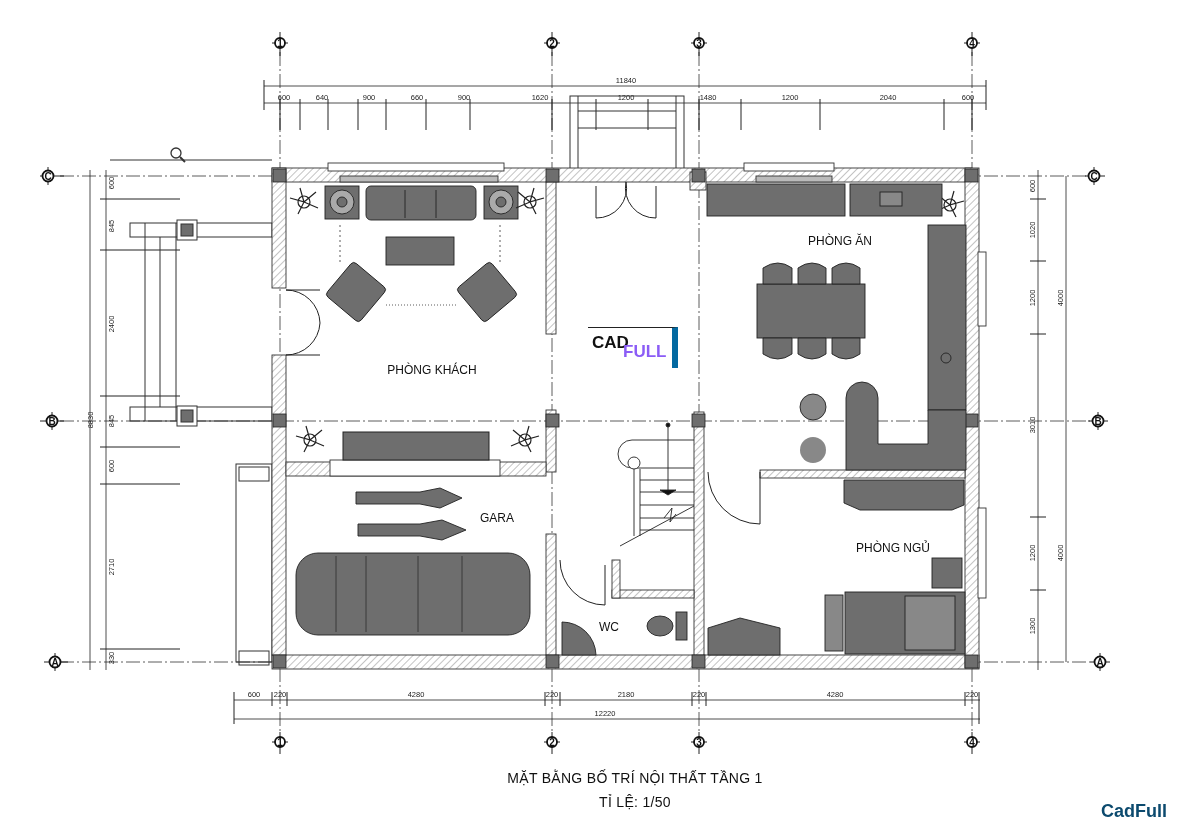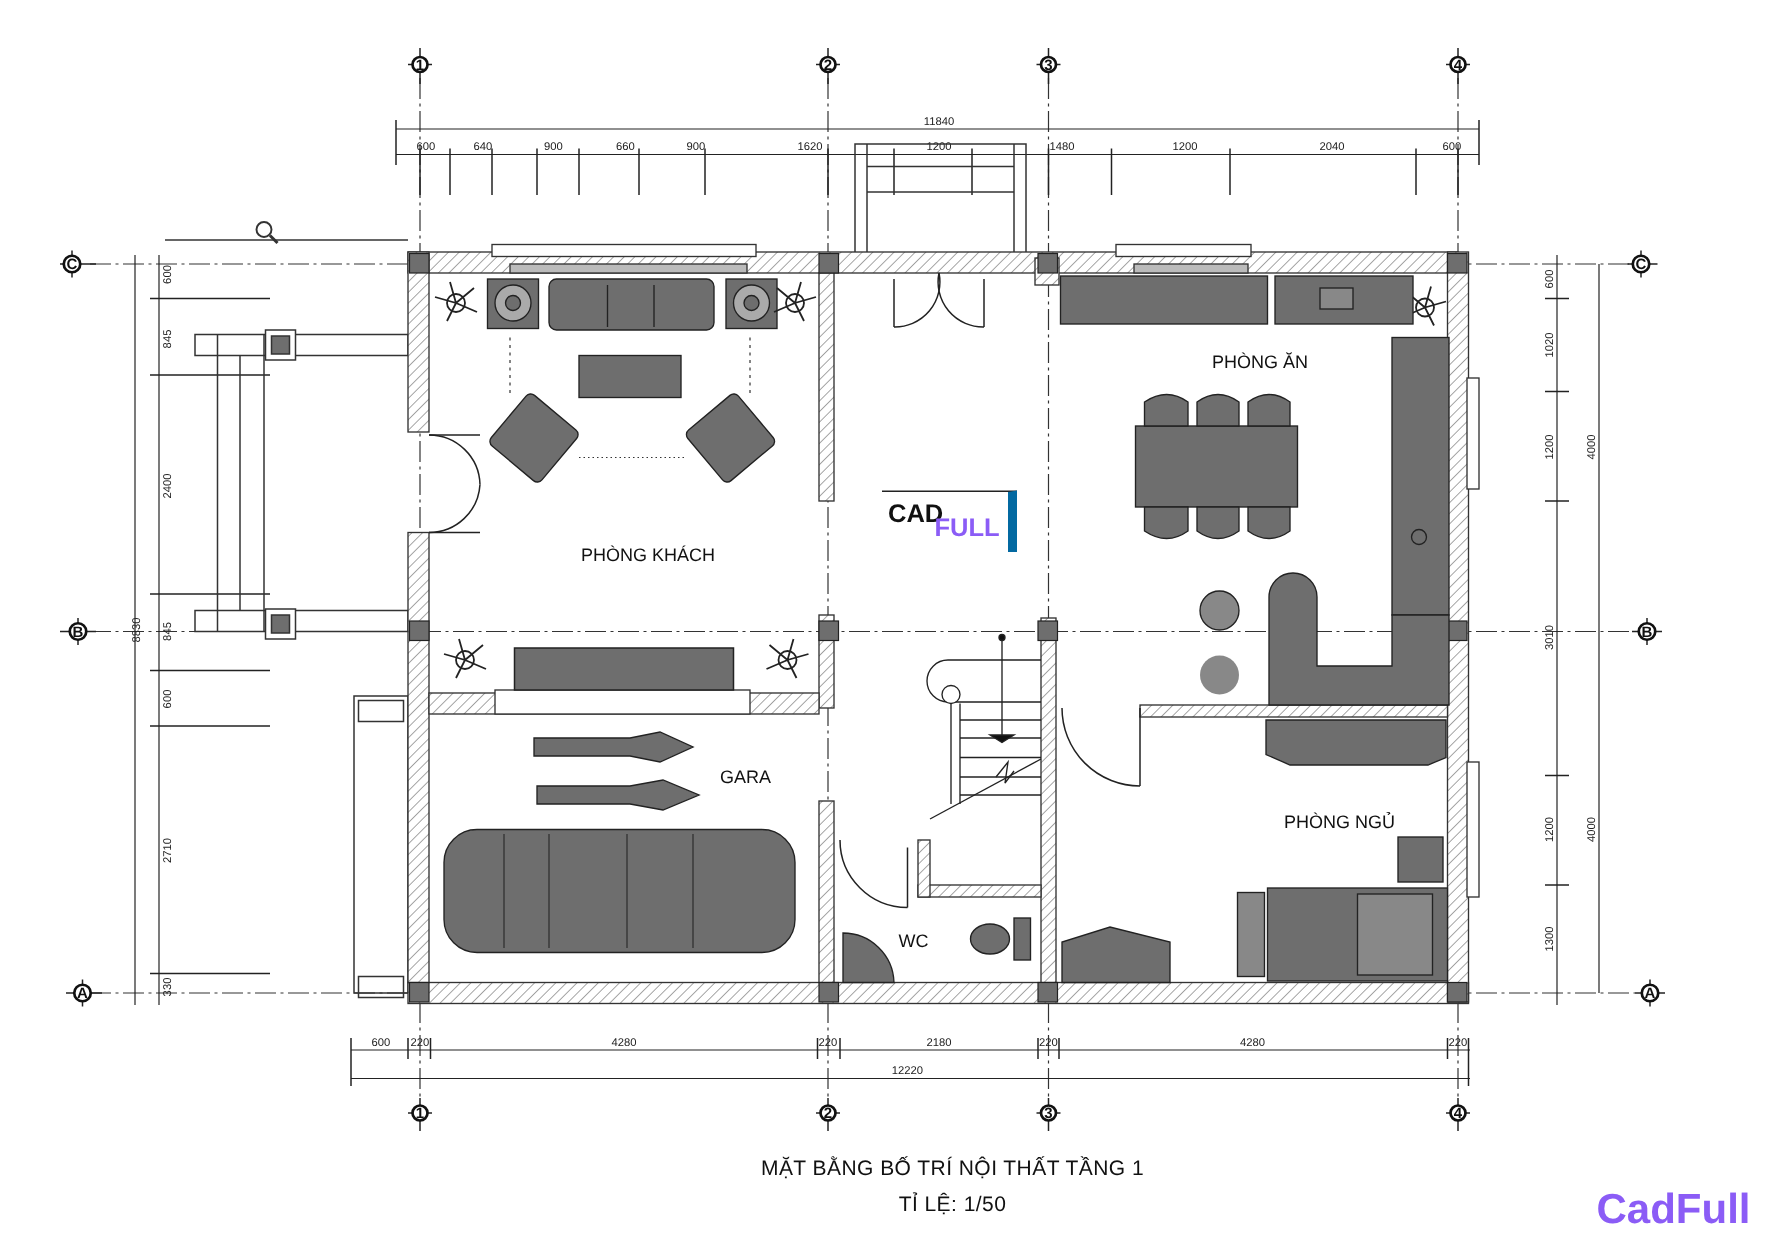--- a/index.html
+++ b/index.html
@@ -2,21 +2,21 @@
 <html><head>
 <meta charset="utf-8">
 <style>
   html, body { margin: 0; padding: 0; background: #ffffff; }
   body { width: 1185px; height: 836px; position: relative; overflow: hidden; font-family: "Liberation Sans", sans-serif; }
   svg#plan { position: absolute; left: 0; top: 0; }
   .dim { font-family: "Liberation Sans", sans-serif; font-size: 7.5px; fill: #222; }
   .room { font-family: "Liberation Sans", sans-serif; font-size: 12px; fill: #111; }
   .axis-lbl { font-family: "Liberation Sans", sans-serif; font-size: 10px; fill: #111; font-weight: bold; }
   .title { position: absolute; left: 0; width: 1270px; text-align: center; font-size: 14px; color: #111; letter-spacing: 0.3px; }
-  .brand { position: absolute; right: 18px; bottom: 14px; font-size: 28px; font-weight: bold; color: #8b5cf6; }
+  .brand { position: absolute; right: 18px; bottom: 14px; font-size: 18px; font-weight: bold; color: #0c4a6e; }
   .wm { position: absolute; left: 588px; top: 327px; width: 84px; height: 40px; border-top: 1px solid #222; border-right: 6px solid #0369a1; }
   .wm .cad { position: absolute; left: 4px; top: 5px; font-weight: bold; font-size: 17px; color: #111; }
   .wm .full { position: absolute; left: 35px; top: 14px; font-weight: bold; font-size: 17px; color: #8b5cf6; }
 </style>
 </head>
 <body>
 
 <svg id="plan" width="1185" height="836" viewBox="0 0 1185 836" xmlns="http://www.w3.org/2000/svg">
   <defs>
     <pattern id="hatch" patternUnits="userSpaceOnUse" width="5" height="5" patternTransform="rotate(45)">

